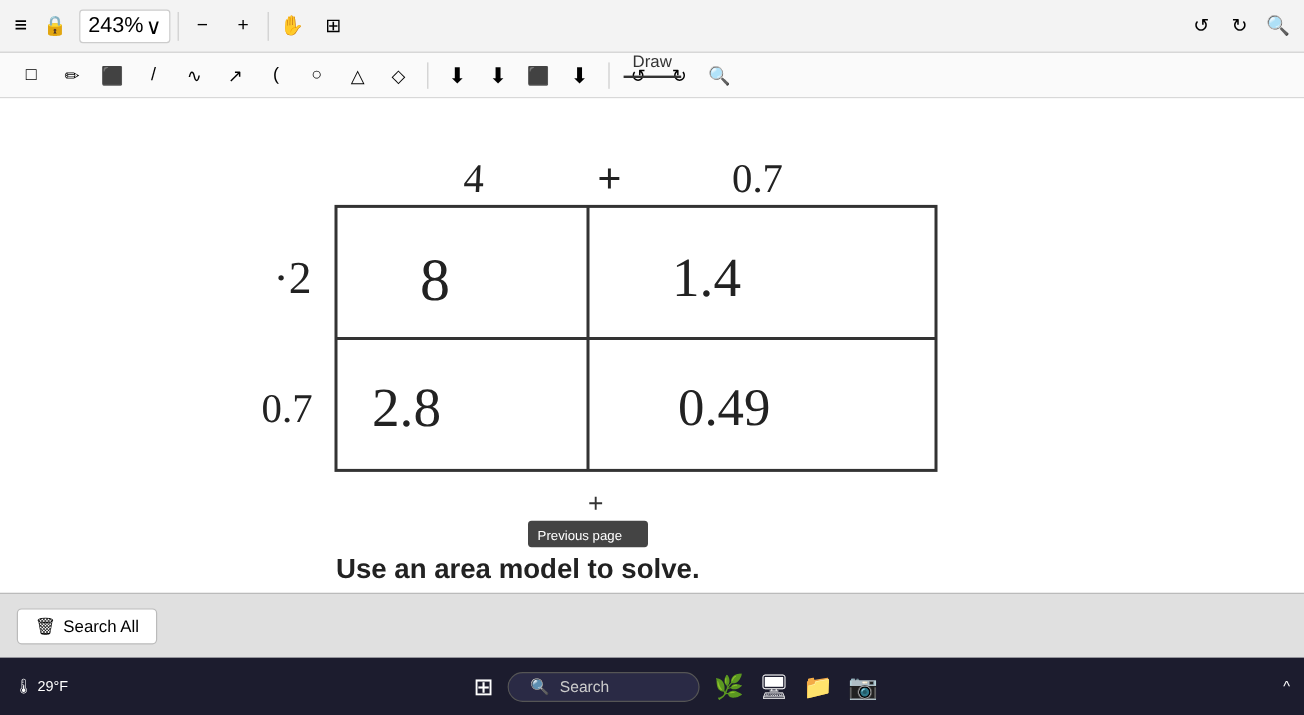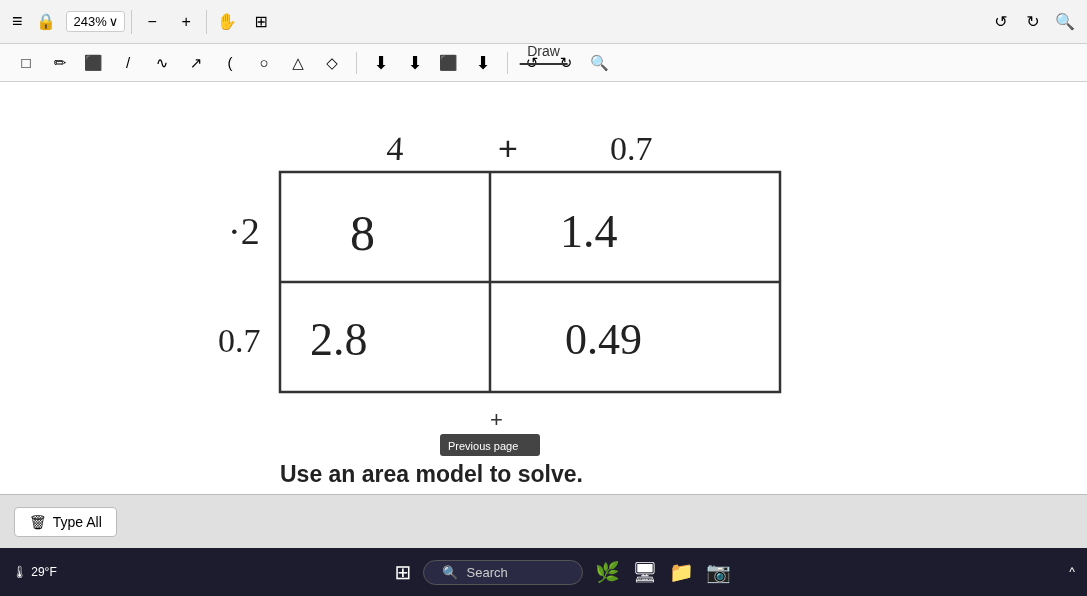--- a/index.html
+++ b/index.html
@@ -35,21 +35,21 @@
       padding: 4px;
     }
     .toolbar-lock-icon {
       font-size: 16px;
       padding: 4px;
     }
     .toolbar-zoom {
       display: flex;
       align-items: center;
       gap: 2px;
-      font-size: 13px;
+      font-size: 18px;
       font-weight: 500;
       padding: 2px 6px;
       border: 1px solid #ccc;
       border-radius: 3px;
       background: white;
       cursor: pointer;
     }
     .toolbar-divider {
       width: 1px;
       height: 24px;
@@ -267,21 +267,21 @@
 
       <text x="280" y="400" font-size="23" font-family="Arial, sans-serif" font-weight="bold" fill="#222">Use an area model to solve.</text>
     </svg>
 
   </div>
 </div>
 
 <div style="position:absolute; bottom:48px; left:0; right:0; height:54px; background:#e0e0e0; border-top:1px solid #bbb; display:flex; align-items:center; padding:0 14px;">
   <button class="clear-all-btn">
     <span>🗑</span>
-    <span>Type All</span>
+    <span>Search All</span>
   </button>
 </div>
 
 <div class="taskbar" style="height:48px; background:#1c1c2e; bottom:0; position:absolute; left:0; right:0; display:flex; align-items:center; padding:0 12px; gap:8px;">
 
   <div class="taskbar-weather">
     <span>🌡</span>
     <span>29°F</span>
   </div>
 

